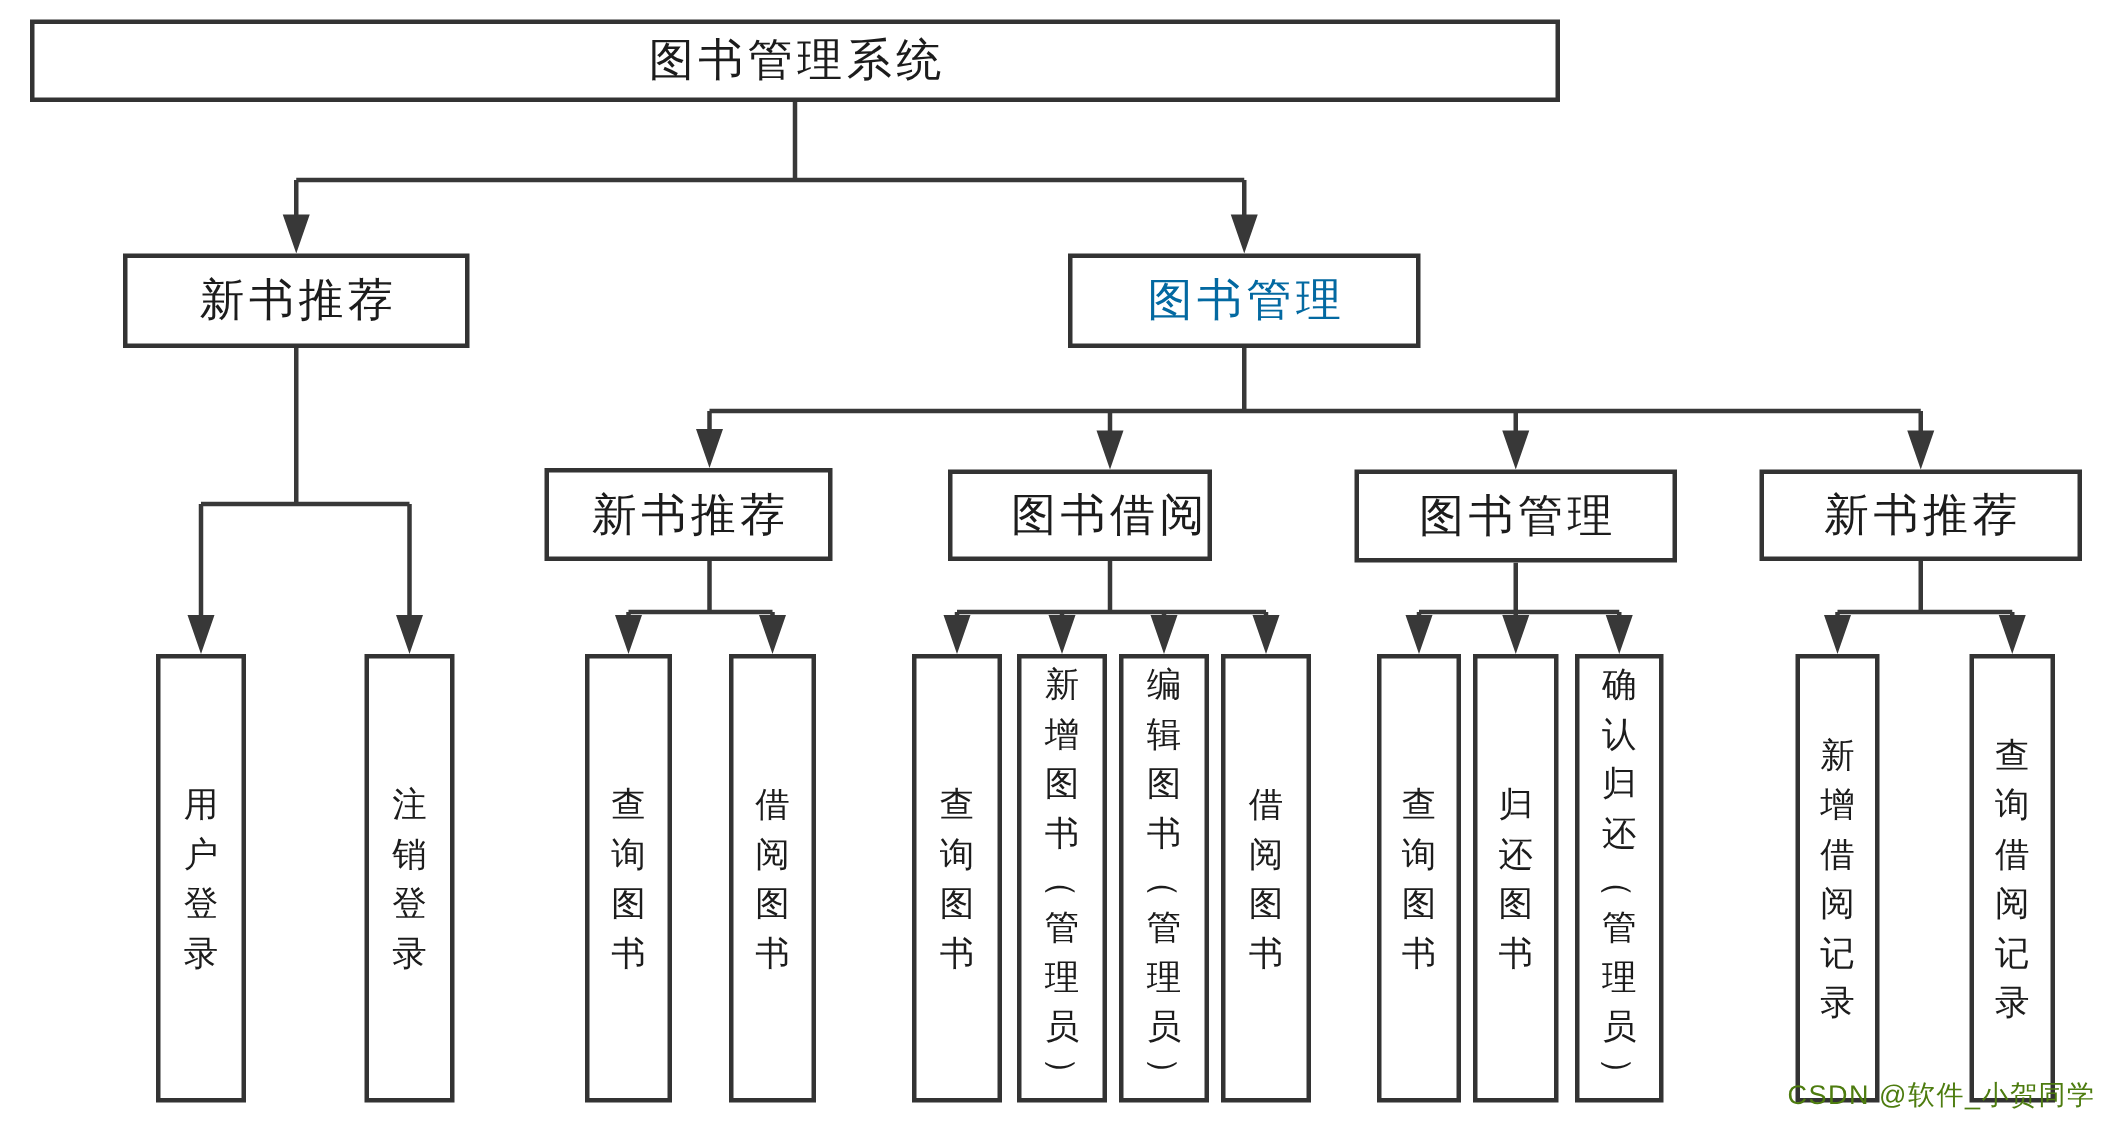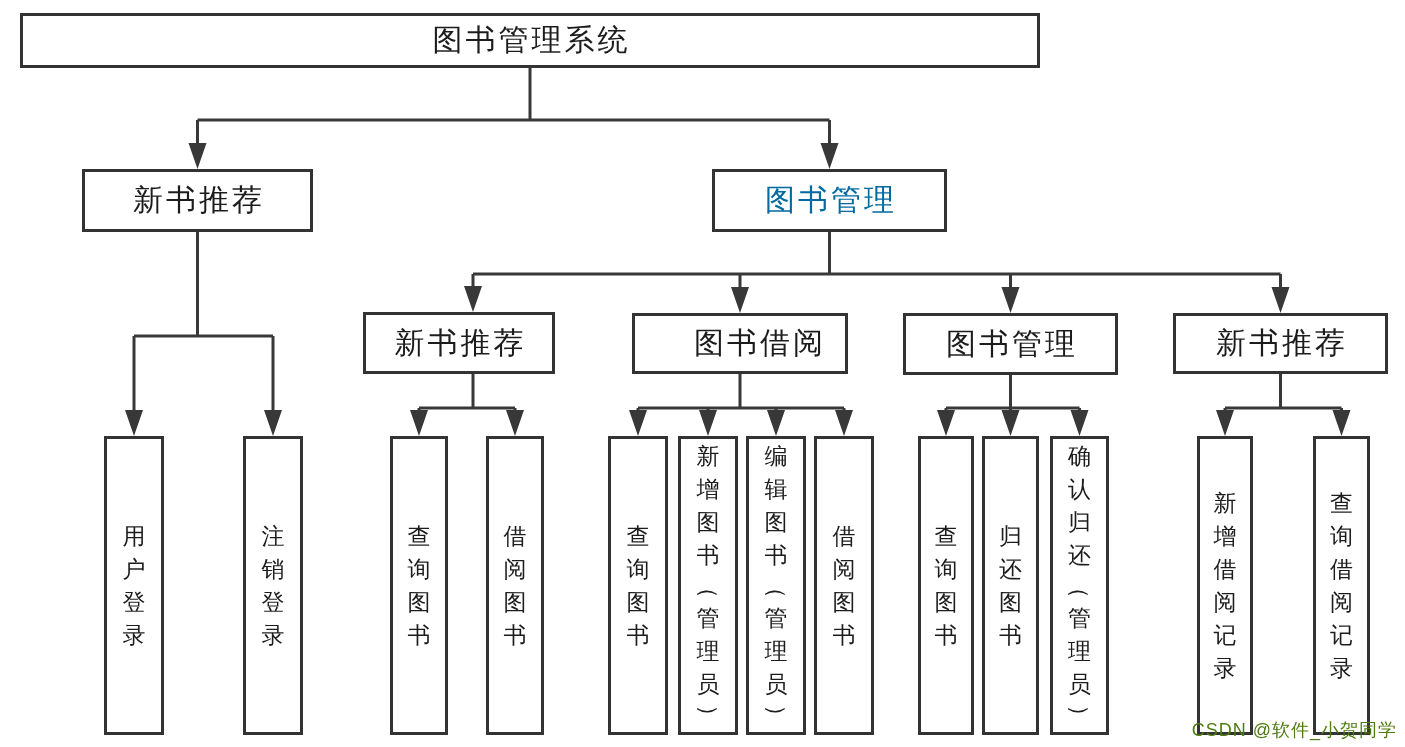--- a/index.html
+++ b/index.html
@@ -42,21 +42,21 @@
       </div>
       <div class="node" style="left: 82px; top: 169px; width: 231px; height: 63px; border-color: rgb(51, 51, 51);">
         <div class="hlabel" style="color: rgb(28, 28, 28);">新书推荐</div>
       </div>
       <div class="node" style="left: 712px; top: 169px; width: 235px; height: 63px; border-color: rgb(51, 51, 51);">
         <div class="hlabel" style="color: #0369a1;">图书管理</div>
       </div>
       <div class="node" style="left: 363px; top: 312px; width: 192px; height: 62px; border-color: rgb(51, 51, 51);">
         <div class="hlabel" style="color: rgb(28, 28, 28);">新书推荐</div>
       </div>
-      <div class="node" style="left: 632px; top: 313px; width: 216px; height: 61px; border-color: rgb(51, 51, 51); padding-left: 37px;">
+      <div class="node" style="left: 632px; top: 313px; width: 176px; height: 61px; border-color: rgb(51, 51, 51); padding-left: 37px;">
         <div class="hlabel" style="color: rgb(28, 28, 28);">图书借阅</div>
       </div>
       <div class="node" style="left: 903px; top: 313px; width: 215px; height: 62px; border-color: rgb(51, 51, 51);">
         <div class="hlabel" style="color: rgb(28, 28, 28);">图书管理</div>
       </div>
       <div class="node" style="left: 1173px; top: 313px; width: 215px; height: 61px; border-color: rgb(51, 51, 51);">
         <div class="hlabel" style="color: rgb(28, 28, 28);">新书推荐</div>
       </div>
       <div class="node" style="left: 104px; top: 436px; width: 60px; height: 299px; border-color: rgb(51, 51, 51);">
         <div class="vlabel">

